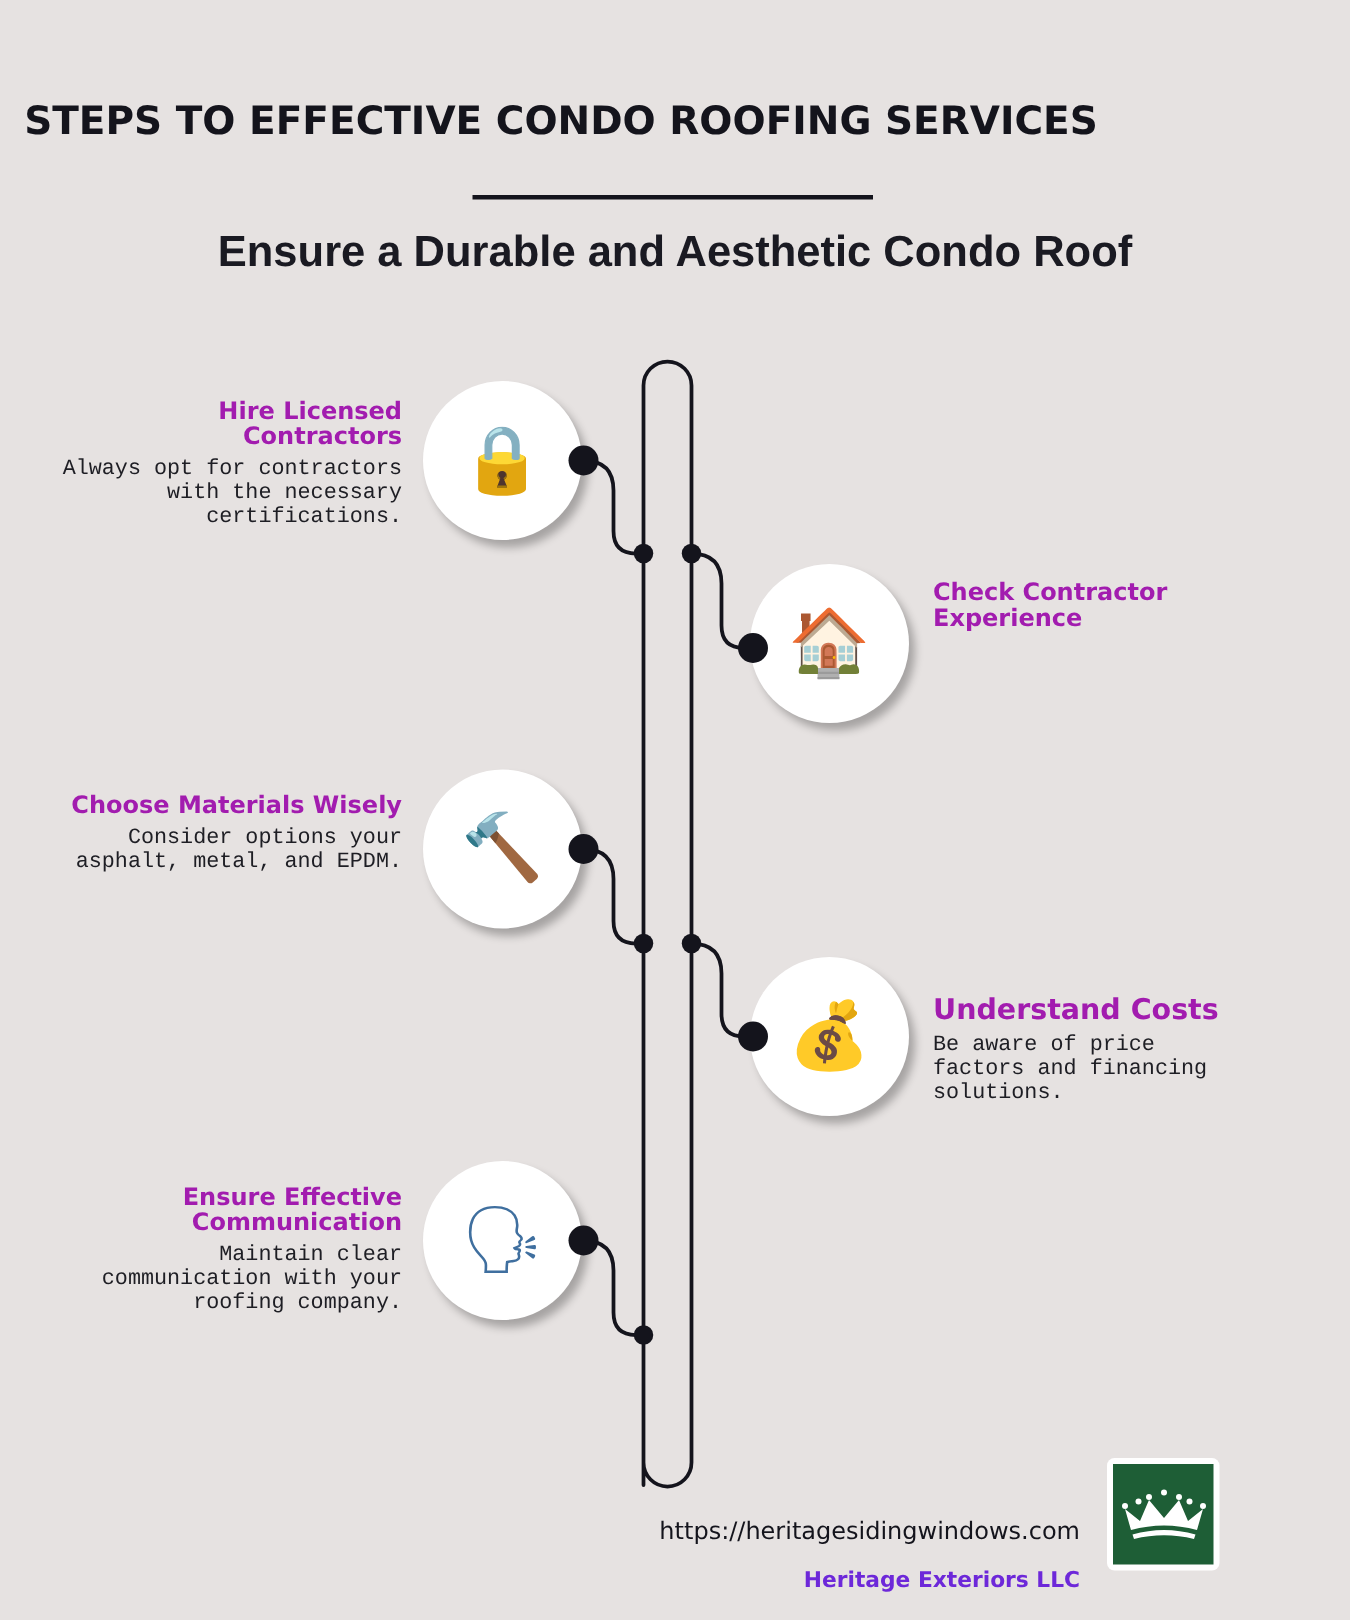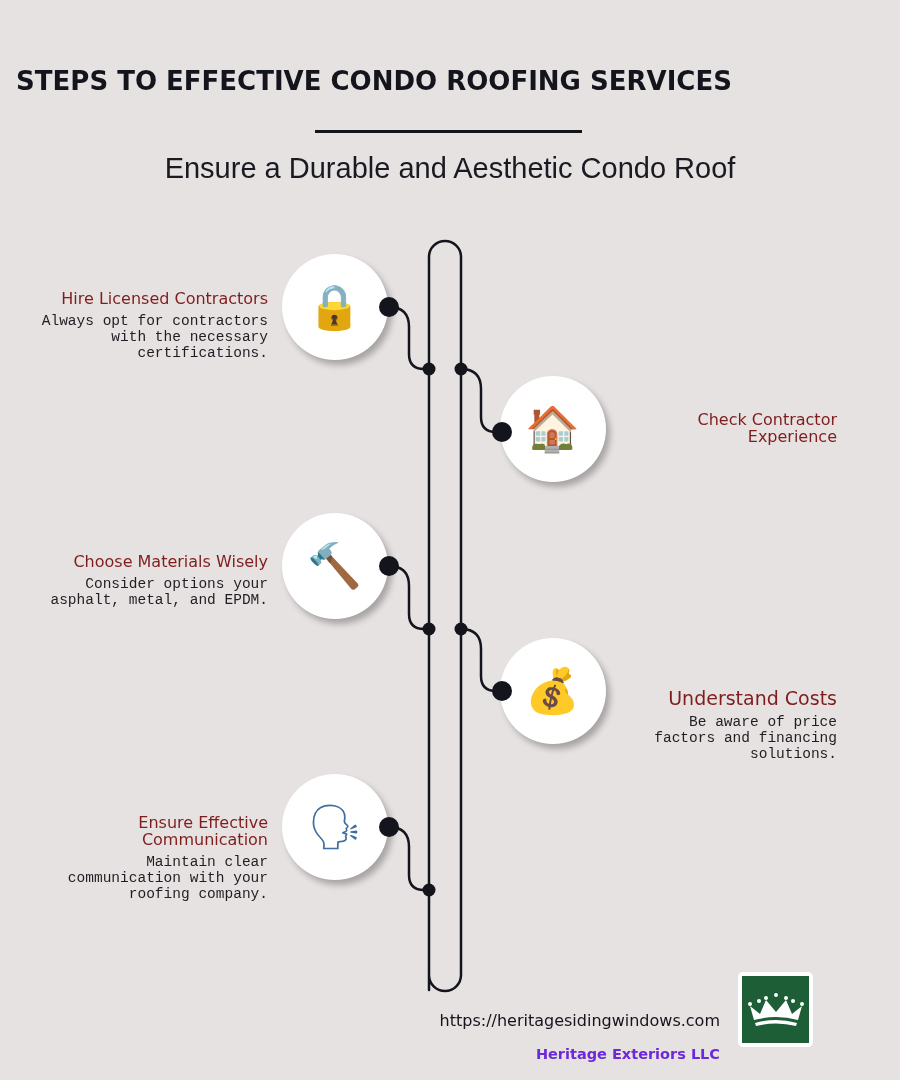--- a/index.html
+++ b/index.html
@@ -15,36 +15,36 @@
       position: absolute; top: 66px; left: 0; width: 748px;
       text-align: center; font-weight: bold; font-size: 26px;
       letter-spacing: 0px; color: #14141c;
     }
     .divider {
       position: absolute; top: 130px; left: 315px; width: 267px; height: 3px;
       background: #14141c;
     }
     .subtitle {
       position: absolute; top: 152px; left: 0; width: 900px;
-      text-align: center; font-size: 29px; font-weight: normal; color: #1a1a22;
+      text-align: center; font-size: 29px; font-weight: bold; color: #1a1a22;
       font-family: "Liberation Sans", sans-serif;
     }
     svg.connectors { position: absolute; left: 0; top: 0; }
     .circle {
       position: absolute; width: 106px; height: 106px; border-radius: 50%;
       background: #ffffff;
       box-shadow: 4px 5px 6px rgba(0,0,0,0.28);
       display: flex; align-items: center; justify-content: center;
       font-size: 44px; line-height: 1;
     }
     .step-text { position: absolute; width: 230px; }
     .step-text.left { text-align: right; }
-    .step-text.right { text-align: right; }
+    .step-text.right { text-align: left; }
     .step-title {
-      font-weight: normal; font-size: 16px; line-height: 17px; color: #7f1d1d; margin-top: 25px;
+      font-weight: bold; font-size: 16px; line-height: 17px; color: #a21caf;
     }
     .step-title.big { font-size: 19px; line-height: 20px; }
     .step-desc {
       font-size: 14.5px; line-height: 16px; color: #1e1e24; margin-top: 6px;
       font-family: Liberation Mono, monospace;
     }
     .footer-company {
       position: absolute; top: 1046px; right: 180px; font-weight: bold; font-size: 14.5px;
       text-align: left; color: #6d28d9;
     }

